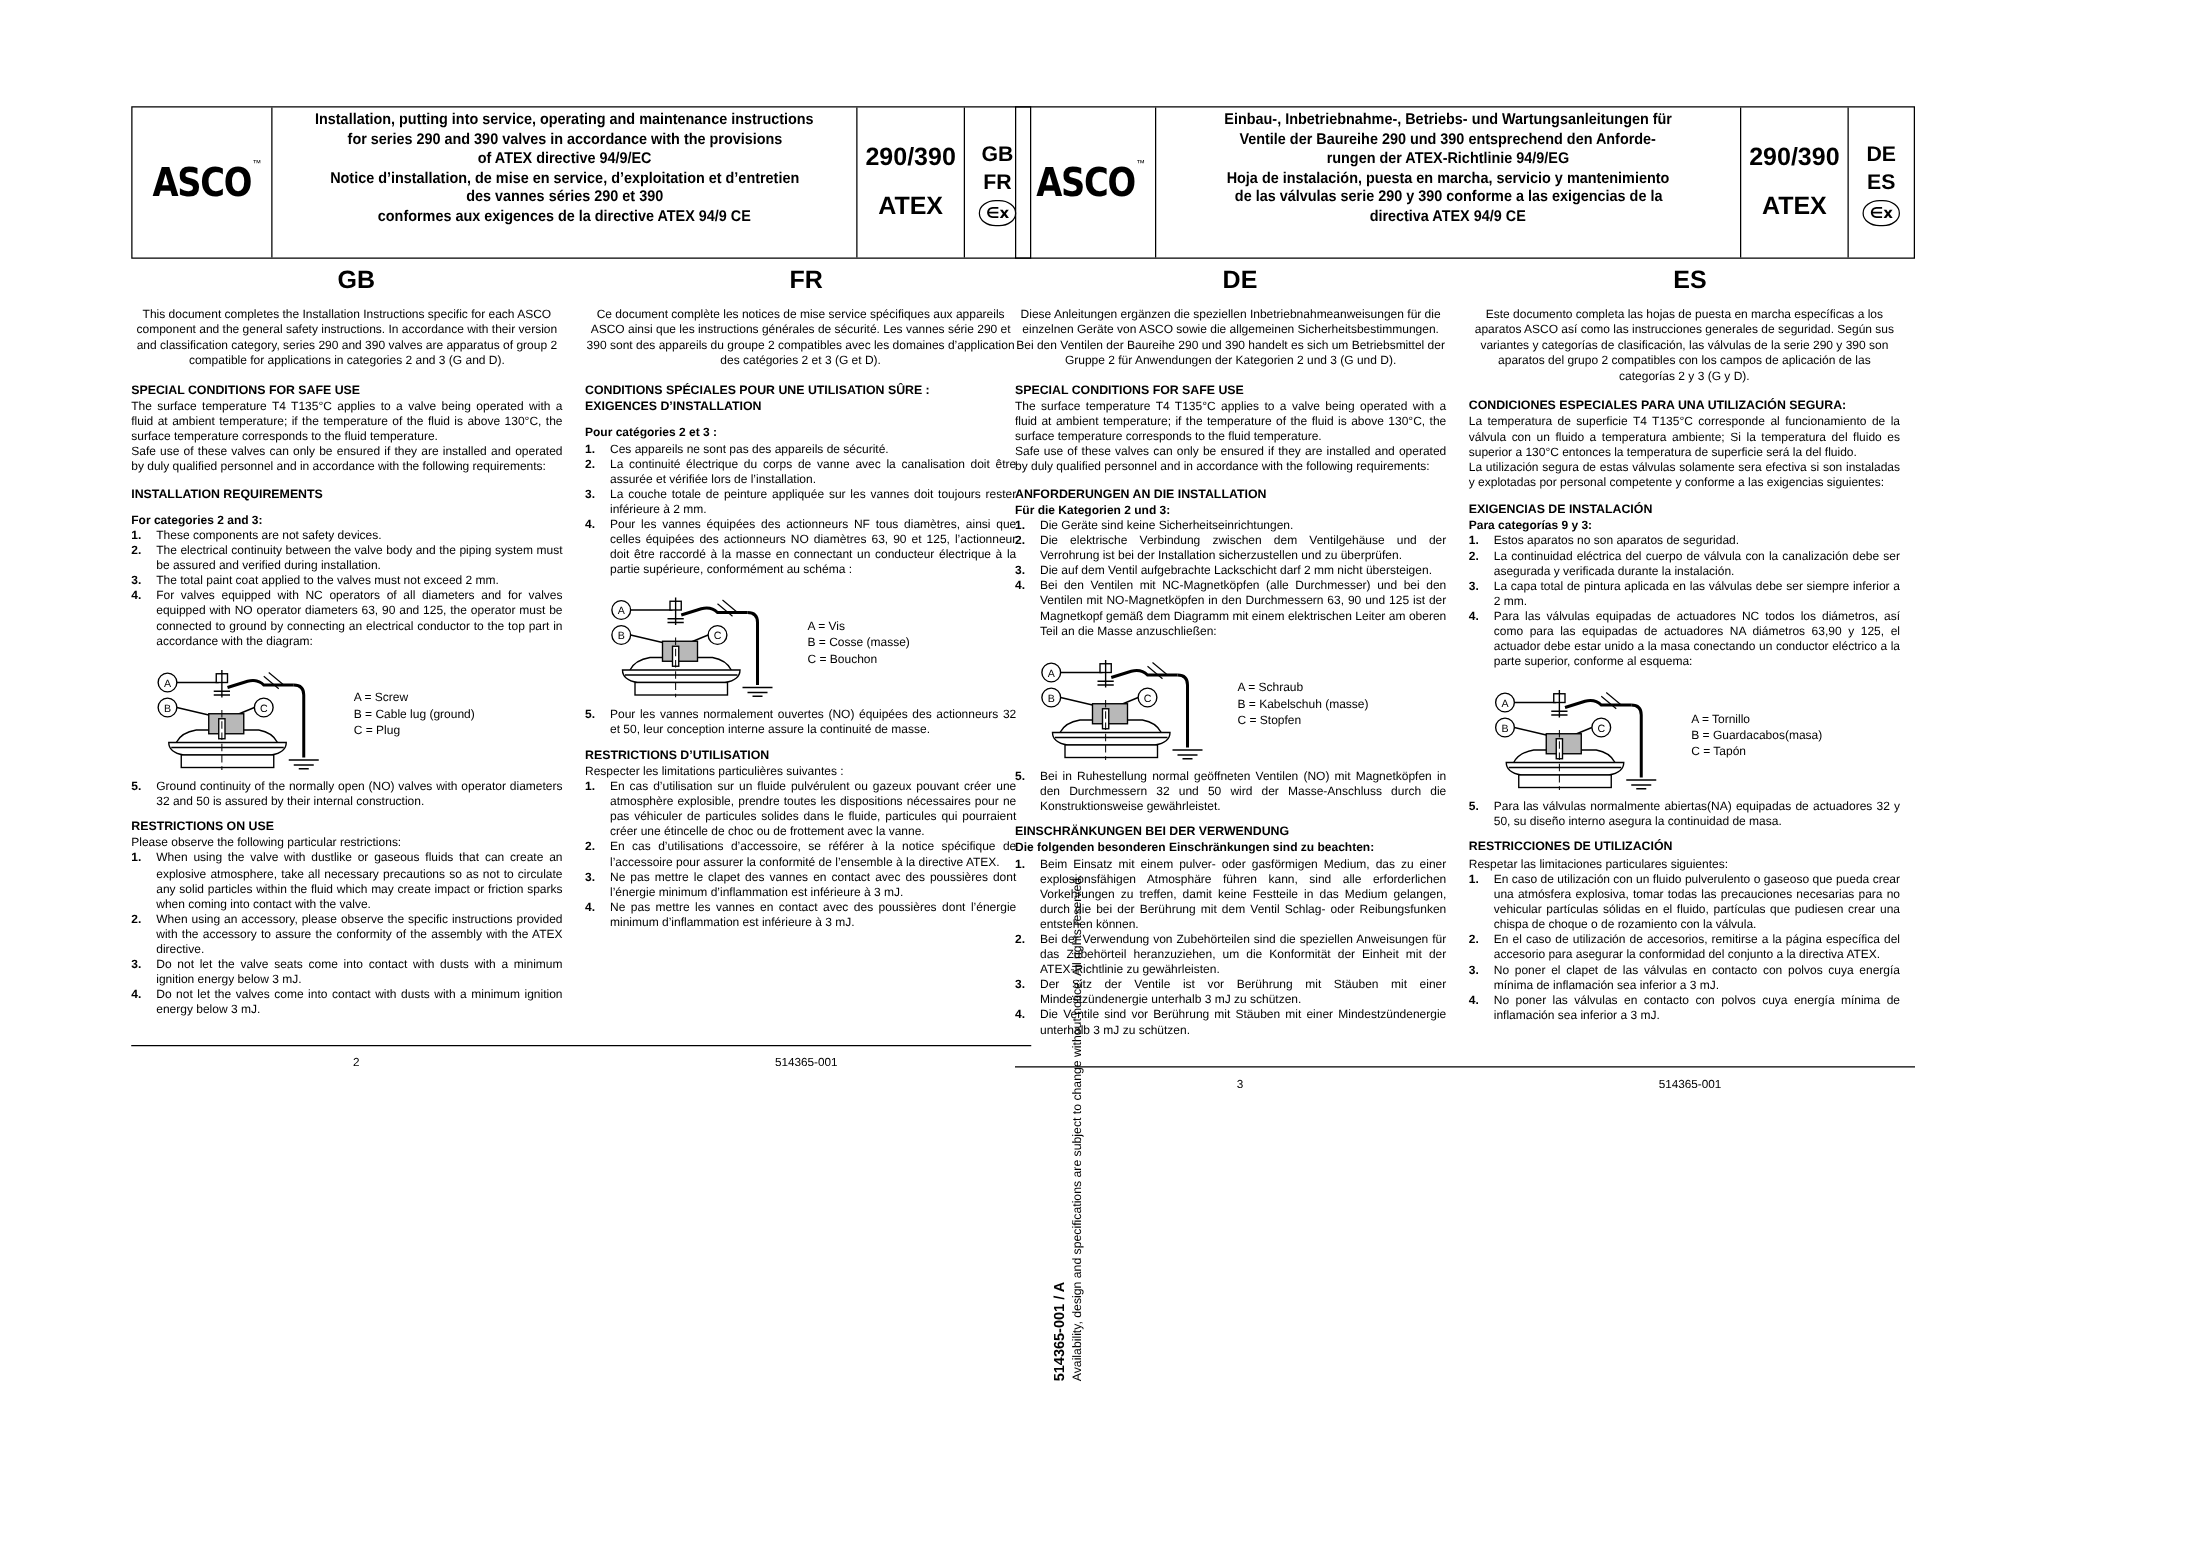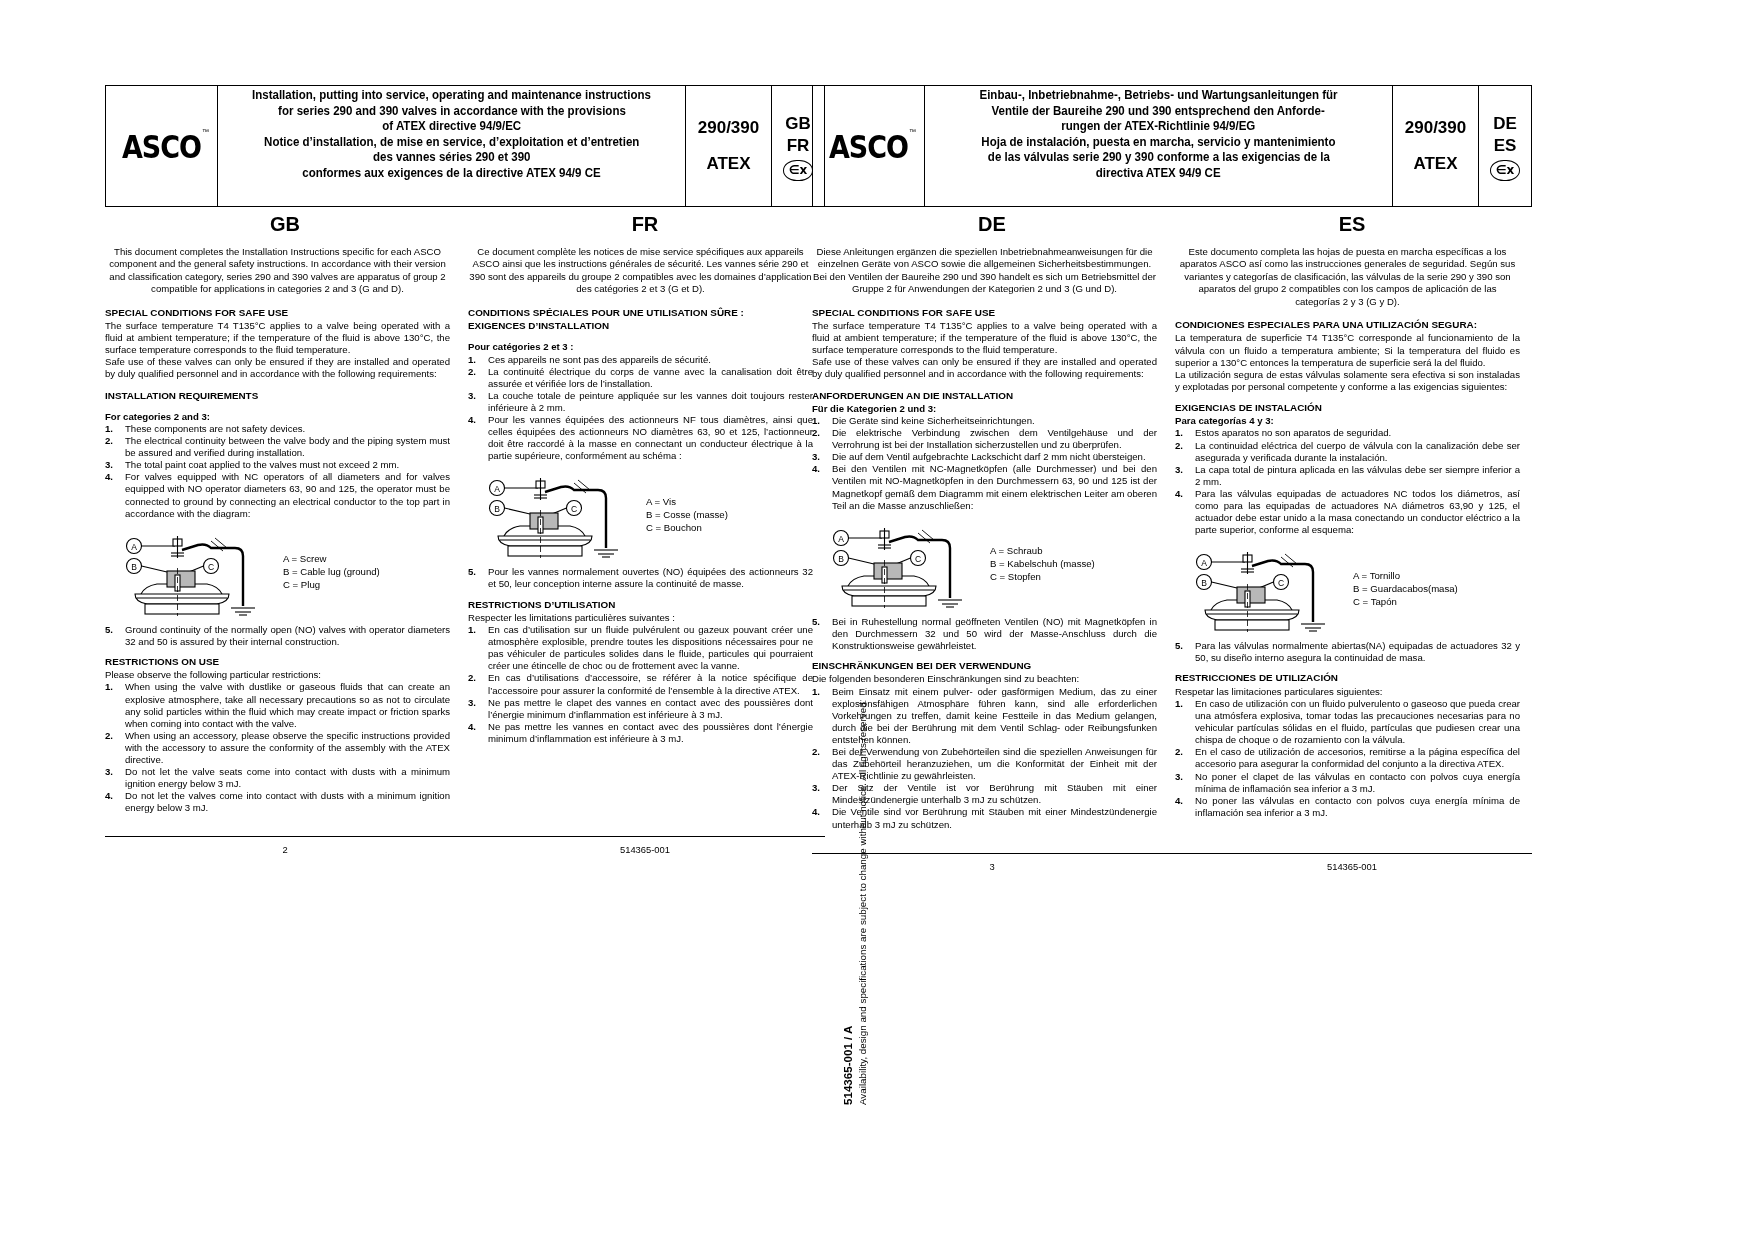--- a/index.html
+++ b/index.html
@@ -65,21 +65,21 @@
   }
   .hdr-series {
     width: 86px;
     border-right: 1.6px solid #000;
     display: flex; flex-direction: column;
     align-items: center; justify-content: center;
     gap: 16px;
   }
   .hdr-series div {
     font-weight: bold;
-    font-size: 17px;
+    font-size: 20px;
   }
   .hdr-lang {
     width: 52px;
     display: flex; flex-direction: column;
     align-items: center; justify-content: center;
     gap: 3px;
     padding-top: 2px;
   }
   .hdr-lang .lg {
     font-weight: bold;
@@ -497,38 +497,38 @@
             <div>B = Kabelschuh (masse)</div>
             <div>C = Stopfen</div>
           </div>
         </div>
 
         <ol class="numlist">
           <li><span class="num">5.</span><span>Bei in Ruhestellung normal geöffneten Ventilen (NO) mit Magnetköpfen in den Durchmessern 32 und 50 wird der Masse-Anschluss durch die Konstruktionsweise gewährleistet.</span></li>
         </ol>
 
         <h3 class="sect">EINSCHRÄNKUNGEN BEI DER VERWENDUNG</h3>
-        <div class="subhead" style="font-weight:normal">Die folgenden besonderen Einschränkungen sind zu beachten:</div>
+        <div class="subhead" style="font-weight:bold">Die folgenden besonderen Einschränkungen sind zu beachten:</div>
         <ol class="numlist">
           <li><span class="num">1.</span><span>Beim Einsatz mit einem pulver- oder gasförmigen Medium, das zu einer explosionsfähigen Atmosphäre führen kann, sind alle erforderlichen Vorkehrungen zu treffen, damit keine Festteile in das Medium gelangen, durch die bei der Berührung mit dem Ventil Schlag- oder Reibungsfunken entstehen können.</span></li>
           <li><span class="num">2.</span><span>Bei der Verwendung von Zubehörteilen sind die speziellen Anweisungen für das Zubehörteil heranzuziehen, um die Konformität der Einheit mit der ATEX-Richtlinie zu gewährleisten.</span></li>
           <li><span class="num">3.</span><span>Der Sitz der Ventile ist vor Berührung mit Stäuben mit einer Mindestzündenergie unterhalb 3 mJ zu schützen.</span></li>
           <li><span class="num">4.</span><span>Die Ventile sind vor Berührung mit Stäuben mit einer Mindestzündenergie unterhalb 3 mJ zu schützen.</span></li>
         </ol>
       </div>
 
       <div class="col">
         <div class="intro">Este documento completa las hojas de puesta en marcha específicas a los aparatos ASCO así como las instrucciones generales de seguridad. Según sus variantes y categorías de clasificación, las válvulas de la serie 290 y 390 son aparatos del grupo 2 compatibles con los campos de aplicación de las categorías 2 y 3 (G y D).</div>
 
         <h3 class="sect">CONDICIONES ESPECIALES PARA UNA UTILIZACIÓN SEGURA:</h3>
         <p class="body tight">La temperatura de superficie T4 T135°C corresponde al funcionamiento de la válvula con un fluido a temperatura ambiente; Si la temperatura del fluido es superior a 130°C entonces la temperatura de superficie será la del fluido.</p>
         <p class="body">La utilización segura de estas válvulas solamente sera efectiva si son instaladas y explotadas por personal competente y conforme a las exigencias siguientes:</p>
 
         <h3 class="sect">EXIGENCIAS DE INSTALACIÓN</h3>
-        <div class="subhead">Para categorías 4 y 3:</div>
+        <div class="subhead">Para categorías 9 y 3:</div>
         <ol class="numlist">
           <li><span class="num">1.</span><span>Estos aparatos no son aparatos de seguridad.</span></li>
           <li><span class="num">2.</span><span>La continuidad eléctrica del cuerpo de válvula con la canalización debe ser asegurada y verificada durante la instalación.</span></li>
           <li><span class="num">3.</span><span>La capa total de pintura aplicada en las válvulas debe ser siempre inferior a 2 mm.</span></li>
           <li><span class="num">4.</span><span>Para las válvulas equipadas de actuadores NC todos los diámetros, así como para las equipadas de actuadores NA diámetros 63,90 y 125, el actuador debe estar unido a la masa conectando un conductor eléctrico a la parte superior, conforme al esquema:</span></li>
         </ol>
 
         <div class="diagram-wrap">
           <svg width="150" height="88" viewBox="0 0 150 88">
             <g stroke="#000" fill="none" stroke-width="1.1">

